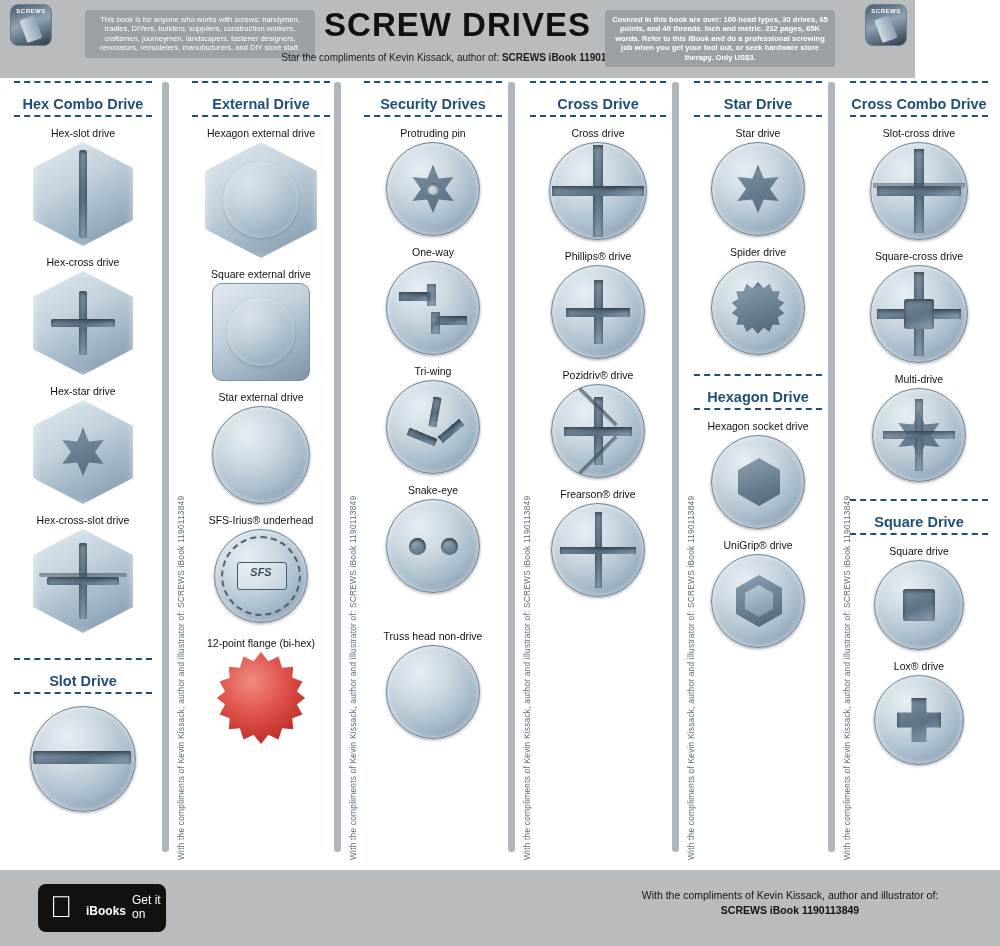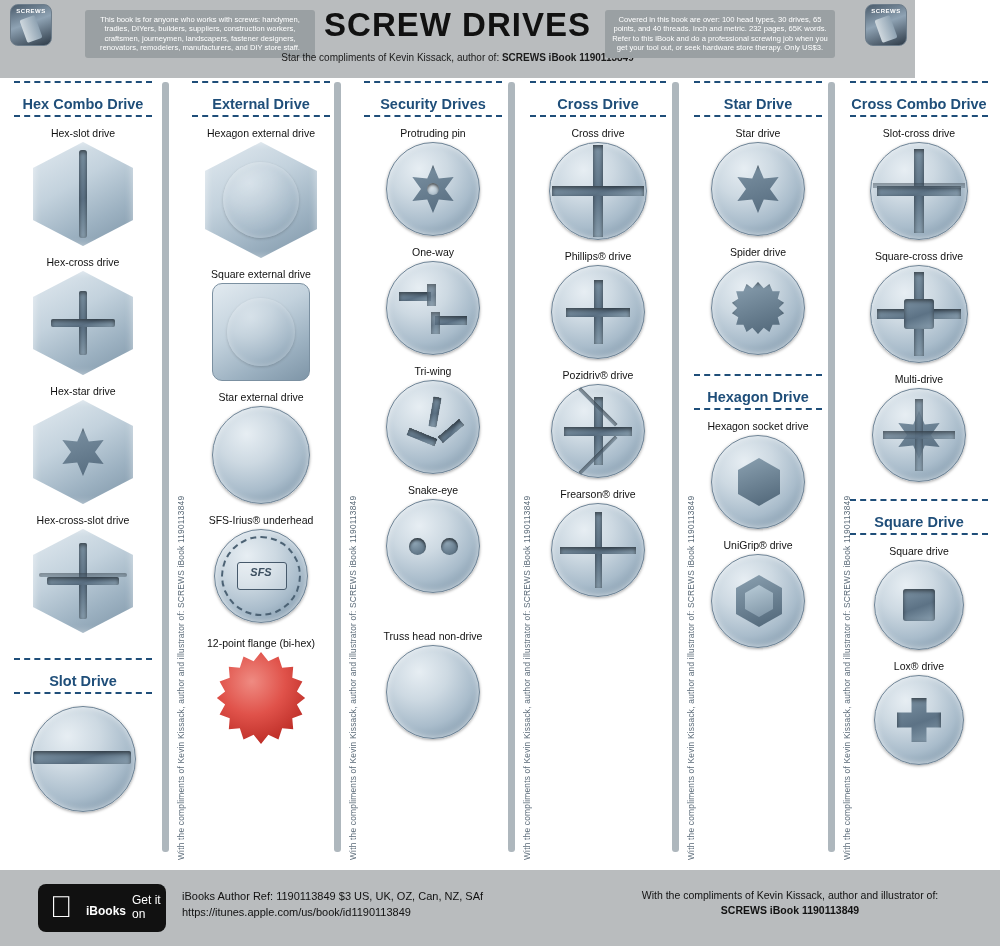--- a/index.html
+++ b/index.html
@@ -20,21 +20,21 @@
     background:#b9bcbe;
     border-bottom:2px solid #ffffff;
   }
   .hdr-blurb{
     position:absolute;top:10px;width:230px;
     background:#9aa0a3;color:#ffffff;
     font-size:7.6px;line-height:9.4px;text-align:center;
     padding:5px 6px;border-radius:3px;box-sizing:border-box;
   }
   .hdr-blurb.left{left:85px;}
-  .hdr-blurb.right{right:80px;}
+  .hdr-blurb.right{right:80px;font-weight:bold;}
   .hdr-title{
     position:absolute;left:0;right:0;top:6px;text-align:center;
     font-size:33px;font-weight:bold;letter-spacing:1px;color:#111;
   }
   .hdr-sub{
     position:absolute;left:0;right:0;top:52px;text-align:center;
     font-size:10px;color:#1a1a1a;
   }
   .hdr-sub b{font-weight:bold;}
   .appicon{
@@ -400,23 +400,19 @@
     </div>
 
   </div>
 
   <div class="footer">
     <div class="ibooks">
       <div class="apple"></div>
       <div class="g1">Get it on</div>
       <div class="g2">iBooks</div>
     </div>
-    <div class="foot-mid">
-      <div>iBooks Author Ref: 1190113849      $3  US, UK, OZ, Can, NZ, SAf</div>
-      <div>https://itunes.apple.com/us/book/id1190113849</div>
-    </div>
     <div class="foot-right">
       <div>With the compliments of Kevin Kissack, author and illustrator of:</div>
       <div style="font-weight:bold">SCREWS iBook 1190113849</div>
     </div>
   </div>
 
 </div>
 
 </body></html>

